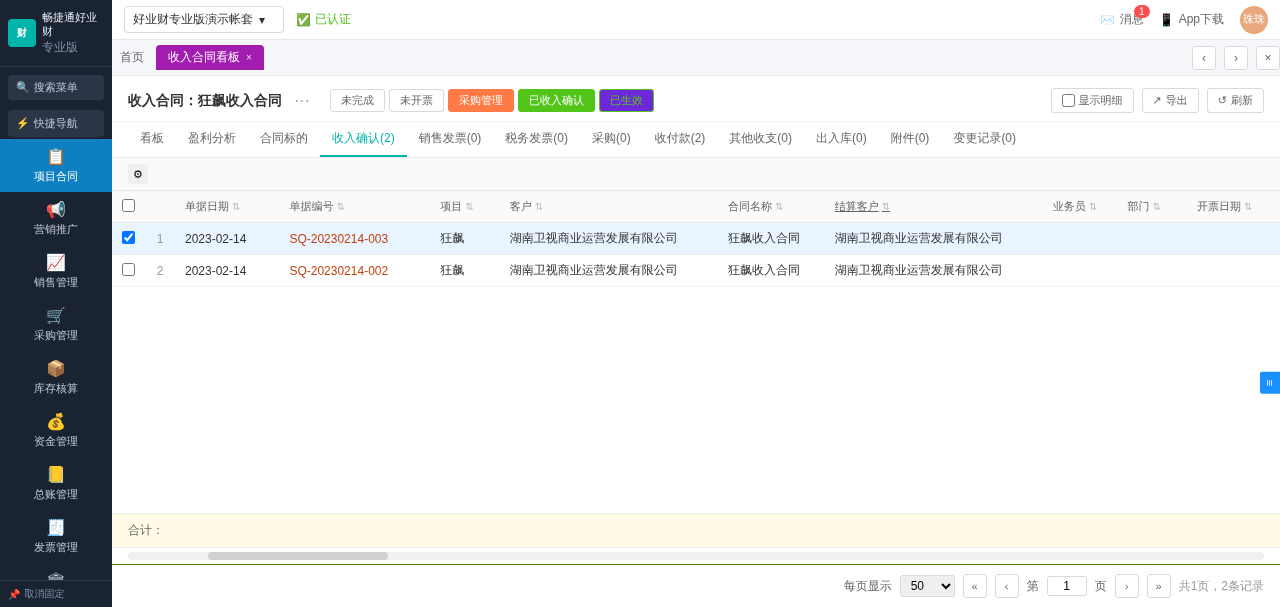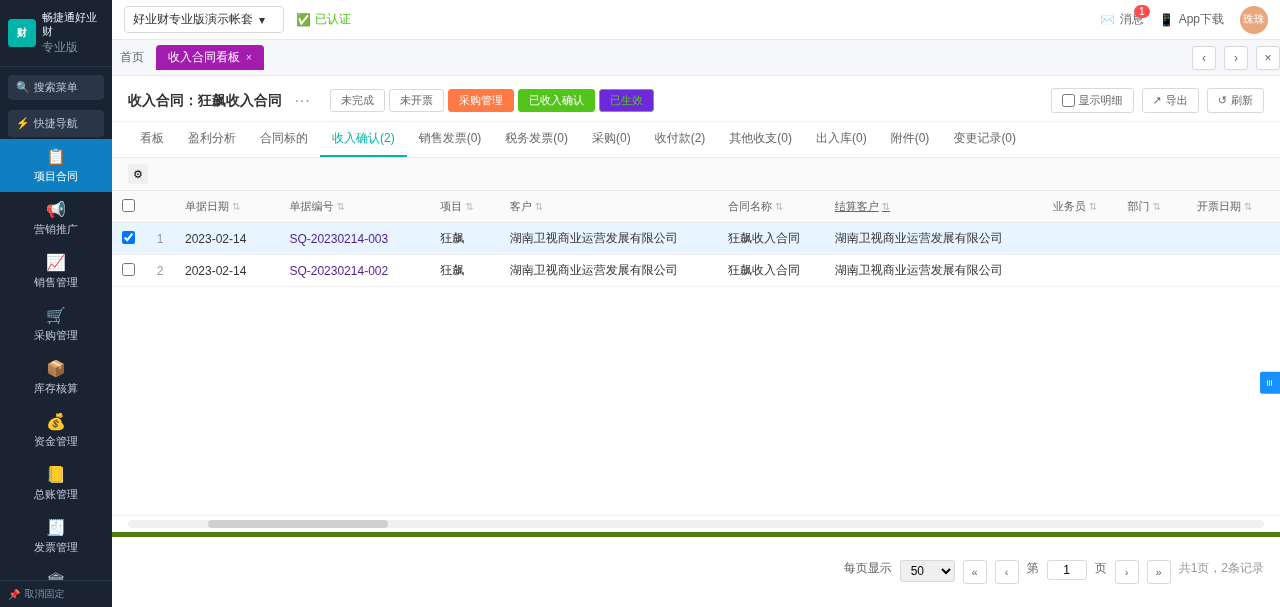--- a/index.html
+++ b/index.html
@@ -64,33 +64,33 @@
     .table-toolbar { padding: 6px 16px; display: flex; align-items: center; background: #fafafa; border-bottom: 1px solid #e8e8e8; flex-shrink: 0; }
     .table-toolbar-icon { width: 20px; height: 20px; background: #f0f0f0; border-radius: 3px; display: flex; align-items: center; justify-content: center; cursor: pointer; font-size: 11px; }
     table { width: 100%; border-collapse: collapse; font-size: 12px; }
     thead tr { background: #fafafa; }
     th { padding: 8px 10px; text-align: left; color: #666; font-weight: normal; border-bottom: 1px solid #e8e8e8; white-space: nowrap; font-size: 11px; position: relative; }
     th.sortable::after { content: '⇅'; color: #bbb; margin-left: 3px; font-size: 10px; }
     td { padding: 7px 10px; border-bottom: 1px solid #f0f0f0; color: #333; white-space: nowrap; }
     tr.row-selected { background: #e8f4ff; }
     .checkbox-cell { width: 28px; }
     .num-cell { width: 30px; color: #999; text-align: center; }
-    .link-cell { color: #4c1d95; cursor: pointer; text-decoration: none; }
+    .link-cell { color: #c2410c; cursor: pointer; text-decoration: none; }
     th input[type=checkbox], td input[type=checkbox] { cursor: pointer; }
 
     
     .total-row { background: #fffbe6; padding: 8px 16px; font-size: 12px; color: #666; border-top: 1px solid #e8e8e8; flex-shrink: 0; display: flex; align-items: center; gap: 12px; }
 
     
     .scrollbar-row { padding: 4px 16px; background: white; border-top: 1px solid #f0f0f0; flex-shrink: 0; }
     .scrollbar-track { height: 8px; background: #f0f0f0; border-radius: 4px; position: relative; }
     .scrollbar-thumb { height: 8px; background: #d0d0d0; border-radius: 4px; width: 180px; margin-left: 80px; cursor: pointer; }
 
     
-    .pagination { padding: 23px 16px; display: flex; align-items: flex-start; justify-content: flex-end; gap: 8px; font-size: 12px; color: #666; flex-shrink: 0; background: white; border-top: 5px solid #4d7c0f; }
+    .pagination { padding: 9px 16px; display: flex; align-items: center; justify-content: flex-end; gap: 8px; font-size: 12px; color: #666; flex-shrink: 0; background: white; border-top: 1px solid #4d7c0f; }
     .pagination-label { color: #666; }
     .pagination-select { border: 1px solid #d9d9d9; border-radius: 3px; padding: 2px 6px; font-size: 12px; cursor: pointer; }
     .pagination-btn { width: 24px; height: 24px; border: 1px solid #d9d9d9; border-radius: 3px; background: white; cursor: pointer; display: flex; align-items: center; justify-content: center; font-size: 11px; color: #666; }
     .pagination-page-input { width: 40px; border: 1px solid #d9d9d9; border-radius: 3px; text-align: center; padding: 2px 4px; font-size: 12px; }
     .pagination-info { color: #999; }
 
     
     .floating-right { position: absolute; right: 0; top: 50%; transform: translateY(-50%); background: #1890ff; color: white; width: 20px; padding: 8px 0; cursor: pointer; display: flex; align-items: center; justify-content: center; border-radius: 2px 0 0 2px; writing-mode: vertical-rl; font-size: 11px; }
 
     .content-wrapper { flex: 1; display: flex; flex-direction: column; overflow: hidden; position: relative; }
@@ -323,20 +323,23 @@
       <td>狂飙收入合同</td>
       <td>湖南卫视商业运营发展有限公司</td>
       <td></td>
       <td></td>
       <td></td>
     </tr>
             </tbody>
         </table>
       </div>
 
+      <div class="total-row">
+        <span>合计：</span>
+      </div>
 
       <div class="scrollbar-row">
         <div class="scrollbar-track">
           <div class="scrollbar-thumb"></div>
         </div>
       </div>
 
       <div class="pagination">
         <span class="pagination-label">每页显示</span>
         <select class="pagination-select">

